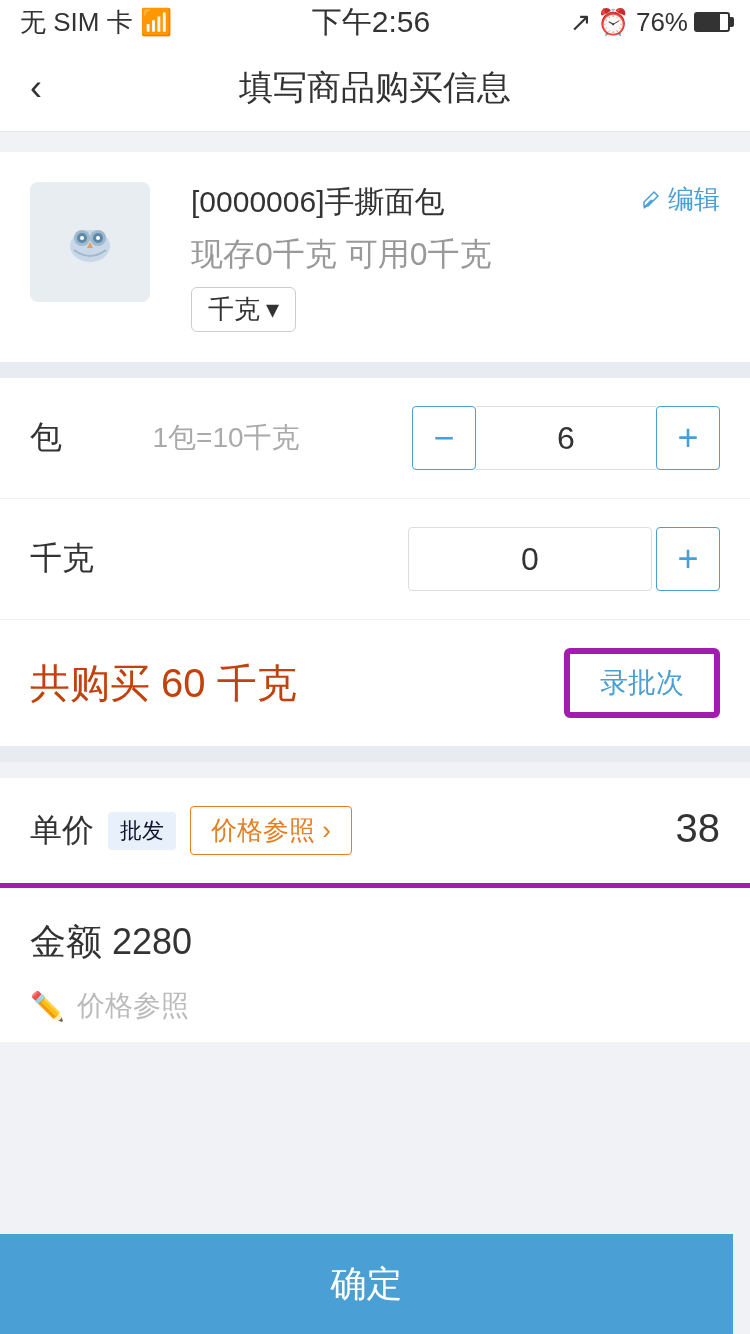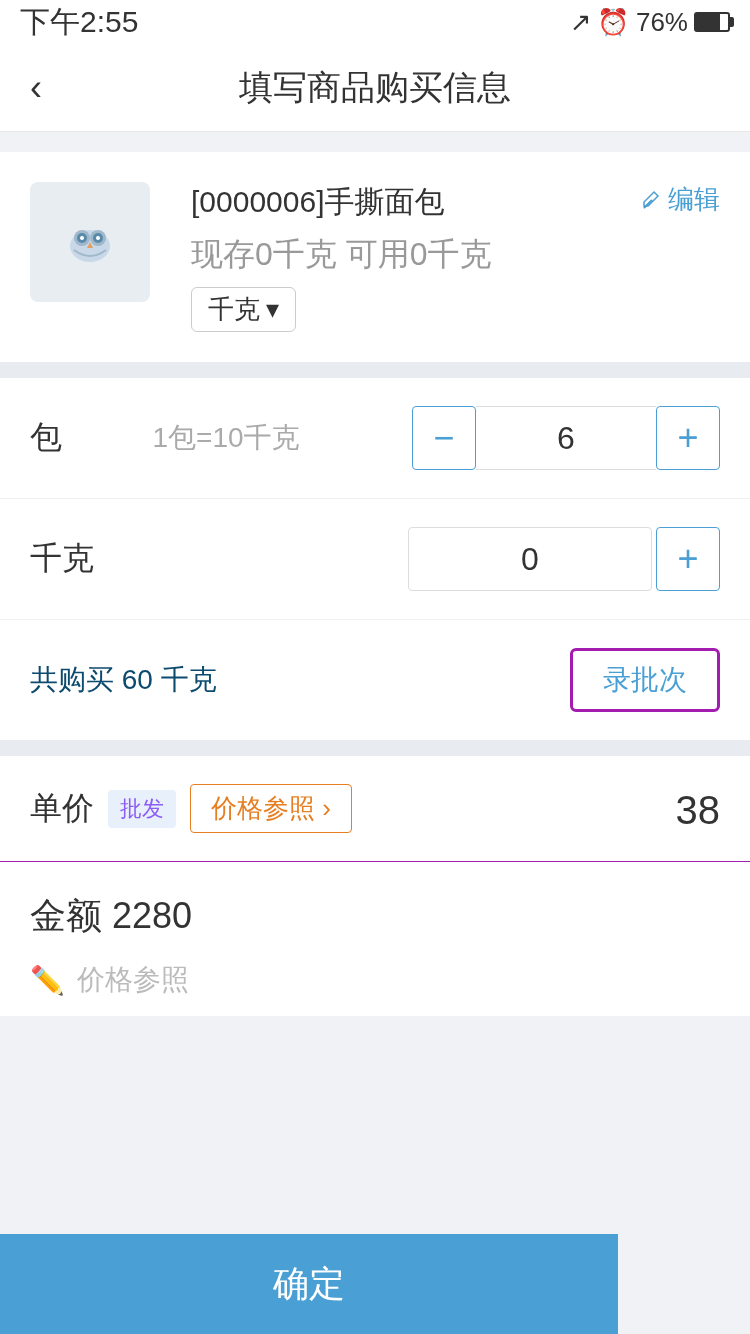--- a/index.html
+++ b/index.html
@@ -194,52 +194,52 @@
 
     
     .summary-row {
       background: #fff;
       padding: 28px 30px;
       display: flex;
       align-items: center;
       justify-content: space-between;
     }
     .summary-text {
-      font-size: 28px;
-      color: #0c4a6e;
+      font-size: 40px;
+      color: #c2410c;
     }
     .batch-btn {
-      border: 3px solid #a21caf;
+      border: 6px solid #a21caf;
       color: #4a9fd4;
       background: #fff;
       padding: 10px 30px;
       font-size: 28px;
       border-radius: 6px;
       cursor: pointer;
     }
 
     
     .price-section {
       background: #fff;
-      margin-top: 0;
+      margin-top: 16px;
       padding: 28px 30px;
       display: flex;
-      align-items: flex-end;
+      align-items: flex-start;
       justify-content: space-between;
       gap: 8px;
     }
     .price-left {
       display: flex;
       align-items: center;
       gap: 14px;
     }
     .price-label { font-size: 32px; color: #333; }
     .tag-batch {
       background: #e8f0fb;
-      color: #8b5cf6;
+      color: #0f172a;
       font-size: 22px;
       padding: 4px 12px;
       border-radius: 4px;
     }
     .price-ref-btn {
       border: 1px solid #e67e22;
       color: #e67e22;
       background: #fff;
       padding: 6px 20px;
       font-size: 26px;
@@ -272,37 +272,38 @@
     .empty-area {
       height: 300px;
       background: #f0f2f5;
     }
 
     
     .confirm-btn {
       position: fixed;
       bottom: 0;
       left: 0;
-      width: 618px;
+      width: 733px;
       height: 100px;
       background: #4a9fd4;
       color: #fff;
       font-size: 36px;
       display: flex;
       align-items: center;
       justify-content: center;
       cursor: pointer;
       border: none;
     }
   </style>
 </head>
 <body>
 
 <div class="status-bar">
-  <span class="status-center">下午2:55</span>
+  <span class="status-left">无 SIM 卡 📶</span>
+  <span class="status-center">下午2:56</span>
   <span class="status-right">
     <span>↗</span>
     <span>⏰</span>
     <span>76%</span>
     <span style="display:inline-block;width:36px;height:20px;border:2px solid #333;border-radius:3px;position:relative;">
       <span style="display:block;width:76%;height:100%;background:#333;"></span>
       <span style="position:absolute;right:-6px;top:50%;transform:translateY(-50%);width:4px;height:10px;background:#333;border-radius:0 2px 2px 0;"></span>
     </span>
   </span>
 </div>
@@ -381,21 +382,21 @@
 
 <div class="price-section">
   <div class="price-left">
     <span class="price-label">单价</span>
     <span class="tag-batch">批发</span>
     <button class="price-ref-btn">价格参照 ›</button>
   </div>
   <span class="price-value">38</span>
 </div>
 
-<div style="background:#fff; padding: 30px 30px 17px 30px; border-top: 1px solid #a21caf;">
+<div style="background:#fff; padding: 30px 30px 17px 30px; border-top: 5px solid #a21caf;">
   <div class="amount-text">金额 2280</div>
   <div class="remark-row">
     <span class="remark-icon">✏️</span>
     <span class="remark-text">价格参照</span>
   </div>
 </div>
 
 <div class="empty-area"></div>
 
 <button class="confirm-btn">确定</button>

